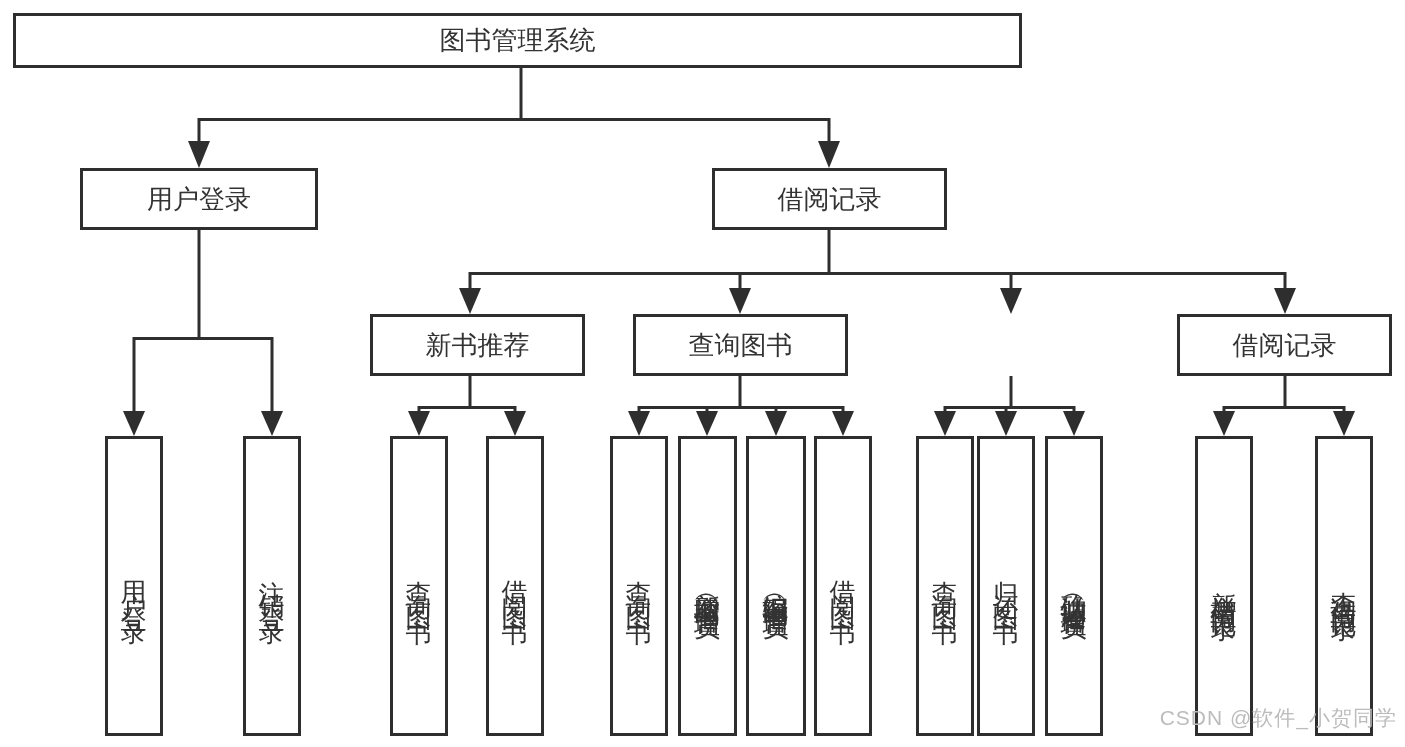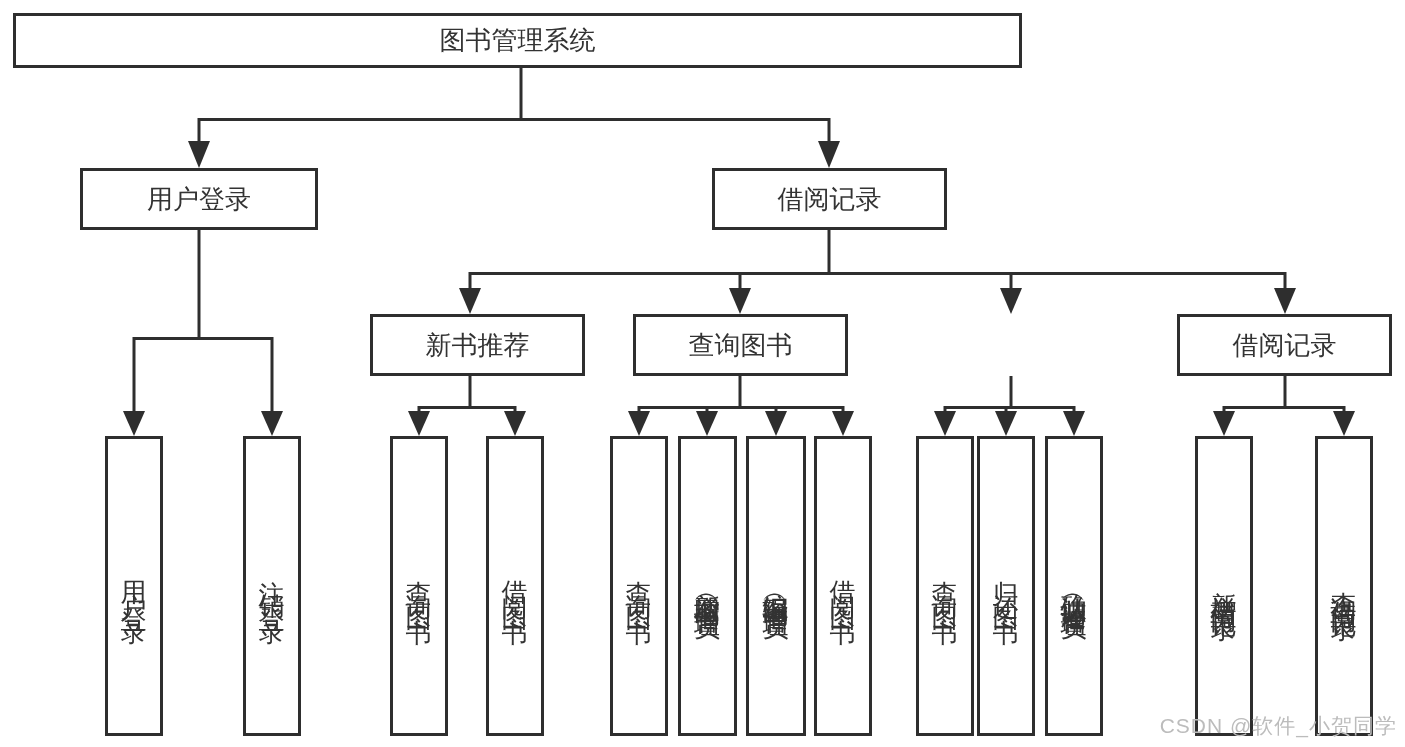--- a/index.html
+++ b/index.html
@@ -43,21 +43,21 @@
     text-orientation:mixed;
     font-size:26px;
     line-height:1;
     color:var(--box_text);
   }
   .s4{letter-spacing:13px;}
   .s6{letter-spacing:5px;}
   .s9{letter-spacing:3px;}
   .watermark{
     position:absolute;
-    right:8px;bottom:7px;
+    right:8px;bottom:15px;
     font-size:21px;
     letter-spacing:1px;
     color:var(--watermark);
     white-space:nowrap;
     text-align:center;
   }
 </style>
 </head>
 <body>
 

